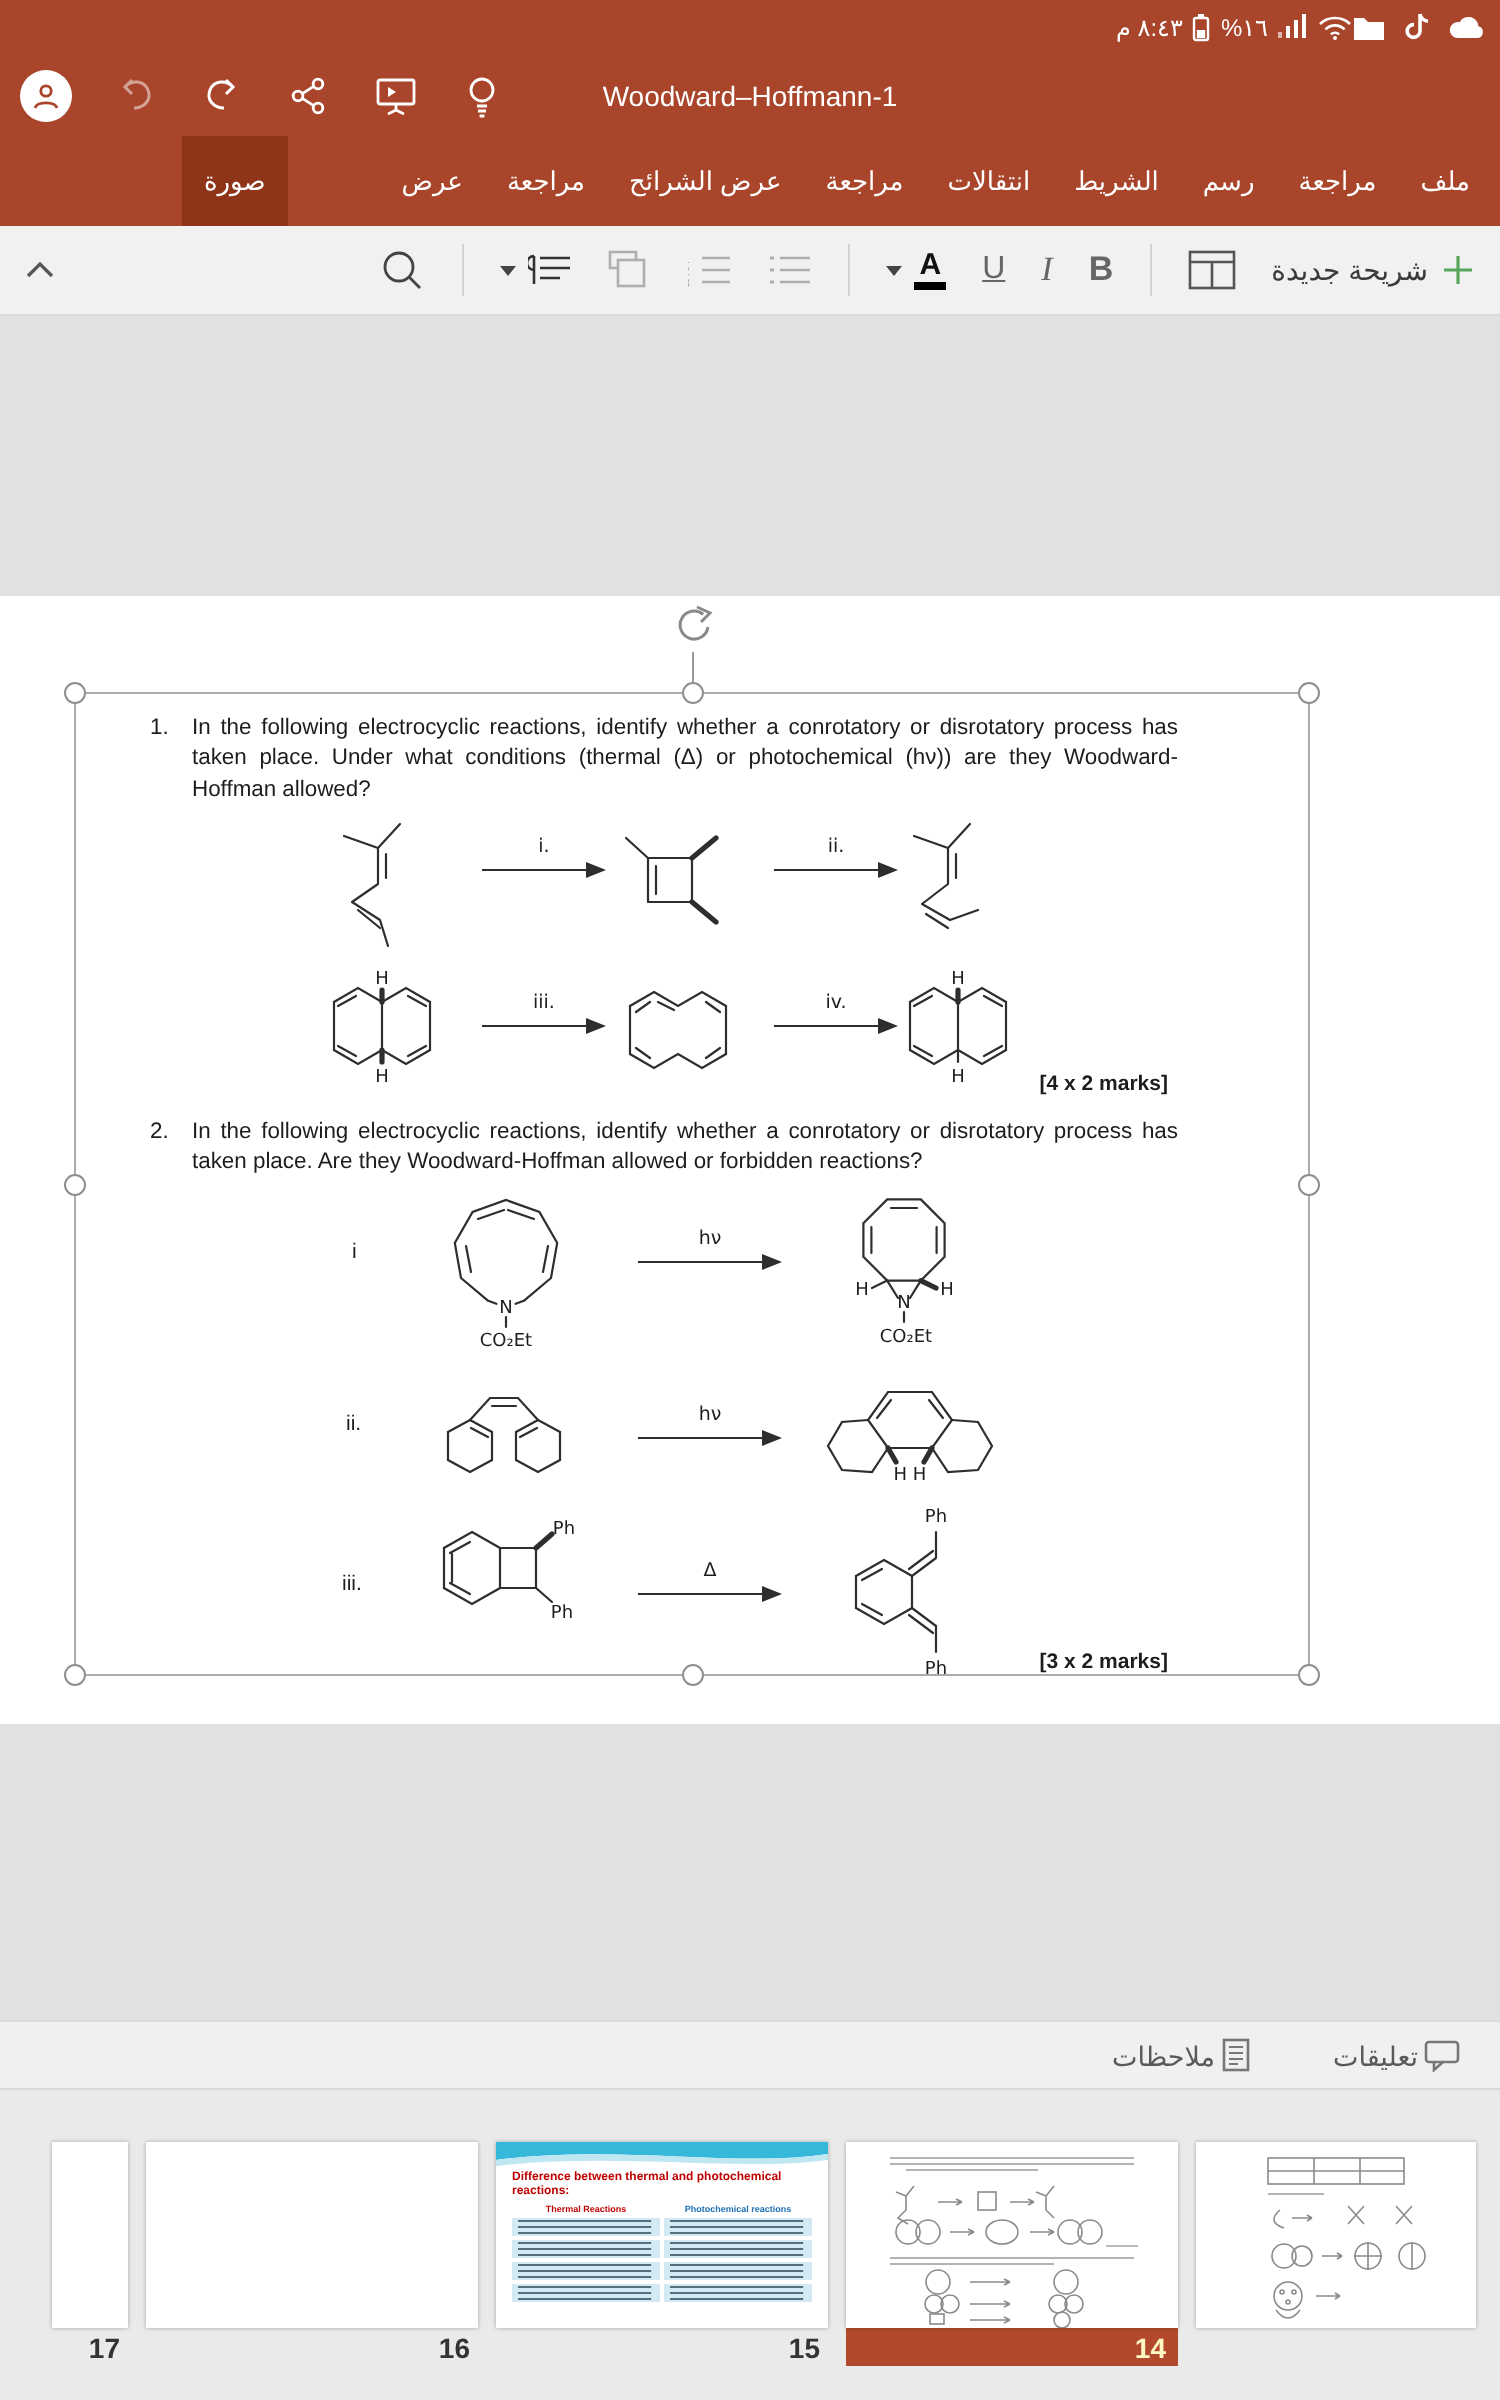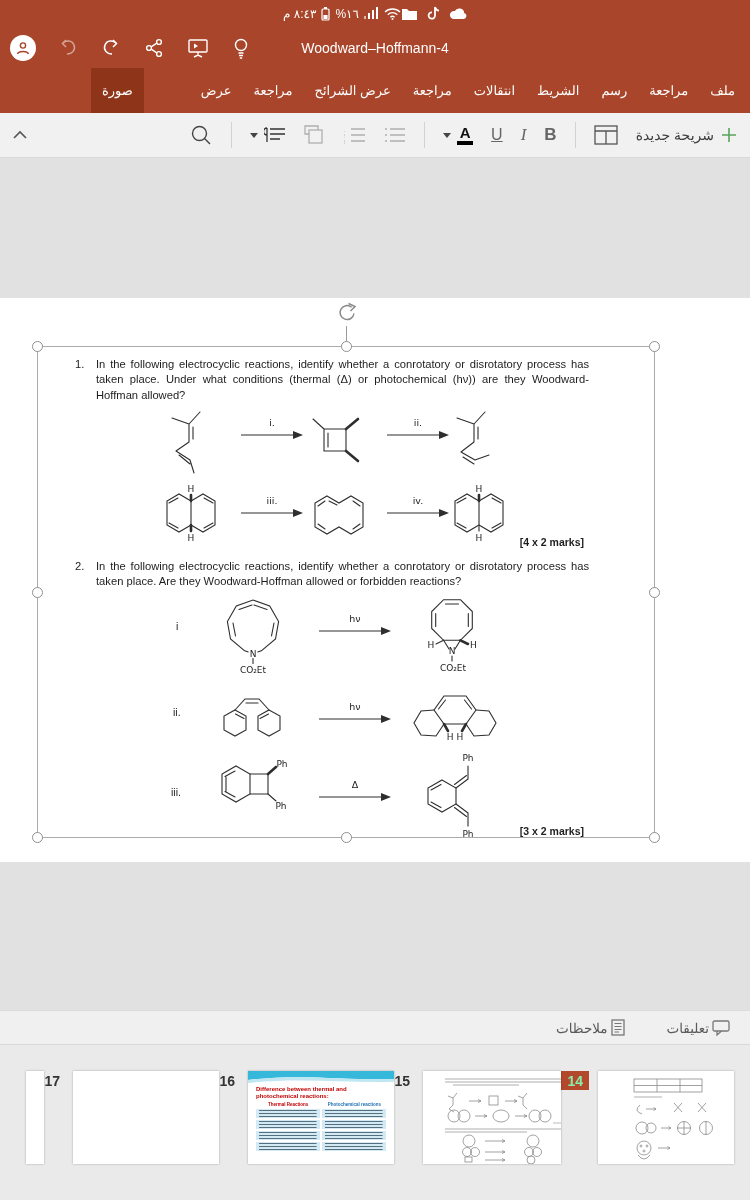--- a/index.html
+++ b/index.html
@@ -1,20 +1,20 @@
 <!DOCTYPE html>
 <html><head>
 <meta charset="utf-8">
 <style>
   * { margin:0; padding:0; box-sizing:border-box; }
   html,body { width:750px; height:1200px; }
   body { font-family:"Liberation Sans", sans-serif; background:#E1E1E1; overflow:hidden; position:relative; }
 
   
-  .status-bar { height:27px; background:#A8452A; display:flex; align-items:center; justify-content:center; padding:0 8px; }
+  .status-bar { height:27px; background:#A8452A; display:flex; align-items:center; justify-content:flex-end; padding:0 8px; }
   .sb-left { display:flex; align-items:center; gap:5px; color:#fff; font-size:12px; }
   .sb-left .ar { direction:rtl; }
   .sb-right { display:flex; align-items:center; gap:9px; }
 
   .app-bar { height:41px; background:#A8452A; display:flex; align-items:center; padding:0 10px; position:relative; }
   .app-bar .icons { display:flex; align-items:center; gap:21px; }
   .avatar { width:26px; height:26px; border-radius:50%; background:#fff; display:flex; align-items:center; justify-content:center; }
   .app-title { position:absolute; left:50%; transform:translateX(-50%); color:#fff; font-size:14px; white-space:nowrap; }
   .dim { opacity:.5; }
 
@@ -63,24 +63,24 @@
   .rxn polygon { fill:#2e2e2e; }
   .rxn text { fill:#1d1d1d; font:9.5px "DejaVu Sans", sans-serif; text-anchor:middle; }
 
   .item-label { position:absolute; font-size:10.5px; color:#1d1d1d; }
 
   
   .notes-bar { position:absolute; top:1010px; left:0; width:750px; height:34px; background:#F0F0F0; border-top:1px solid #DCDCDC; direction:rtl; display:flex; align-items:center; padding:0 20px; gap:42px; }
   .nb-item { display:flex; align-items:center; gap:3px; color:#595959; font-size:13.5px; }
 
   .filmstrip { position:absolute; top:1044px; left:0; width:750px; height:156px; background:#EAEAEA; border-top:1px solid #D8D8D8; display:flex; align-items:flex-start; padding:26px 0 0 26px; gap:9px; }
-  .thumb-col { display:flex; flex-direction:row; }
+  .thumb-col { display:flex; flex-direction:column; }
   .thumb { background:#fff; box-shadow:0 0 2px rgba(0,0,0,.3); overflow:hidden; position:relative; }
   .tnum { font-size:14px; font-weight:bold; color:#333; text-align:right; padding:2px 4px 0 0; }
-  .selbar { height:19px; background:#B3492C; display:flex; align-items:center; justify-content:flex-end; padding:0 6px; color:#86efac; font-size:14px; font-weight:bold; }
+  .selbar { height:19px; background:#B3492C; display:flex; align-items:center; justify-content:flex-end; padding:0 6px; color:#fef9c3; font-size:14px; font-weight:bold; }
 
   .m15 { width:100%; height:100%; font-family:"Liberation Sans",sans-serif; }
   .m15-title { color:#C00000; font-size:6px; font-weight:bold; line-height:7px; padding:1px 8px 2px; }
   .m15-head { display:flex; padding:0 8px; gap:2px; }
   .m15-head span { flex:1; font-size:4.5px; font-weight:bold; text-align:center; }
   .m15-head .hl { color:#C00000; }
   .m15-head .hr { color:#1F6FB5; }
   .m15-row { display:flex; gap:2px; padding:0 8px; margin-top:2px; }
   .m15-row div { flex:1; height:9px; background:#D3EAF5; background-image:repeating-linear-gradient(#54707e 0 1px, transparent 1px 3px); background-size:90% 7px; background-repeat:no-repeat; background-position:3px 1px; }
   .mini { display:block; }
@@ -146,21 +146,21 @@
     <svg width="24" height="22" viewBox="0 0 24 22">
         <rect x="3" y="3" width="18" height="12" rx="1" stroke="#fff" stroke-width="1.4" fill="none"></rect>
         <path d="M8,6.5 l4,2.5 -4,2.5 z" fill="#fff"></path>
         <path d="M12,15 v3 M8,20 l4,-2 4,2" stroke="#fff" stroke-width="1.4" fill="none"></path>
       </svg>
     <svg width="20" height="22" viewBox="0 0 20 22">
         <circle cx="10" cy="8" r="5.5" stroke="#fff" stroke-width="1.4" fill="none"></circle>
         <path d="M7.5,16 h5 M8,18.5 h4 M8.8,21 h2.4" stroke="#fff" stroke-width="1.4"></path>
       </svg>
   </div>
-  <div class="app-title">Woodward–Hoffmann-4</div>
+  <div class="app-title">Woodward–Hoffmann-1</div>
 </div>
 
 <nav class="ribbon-tabs">
   <div class="tab">ملف</div>
   <div class="tab">مراجعة</div>
   <div class="tab">رسم</div>
   <div class="tab">الشريط</div>
   <div class="tab">انتقالات</div>
   <div class="tab">مراجعة</div>
   <div class="tab">عرض الشرائح</div>

